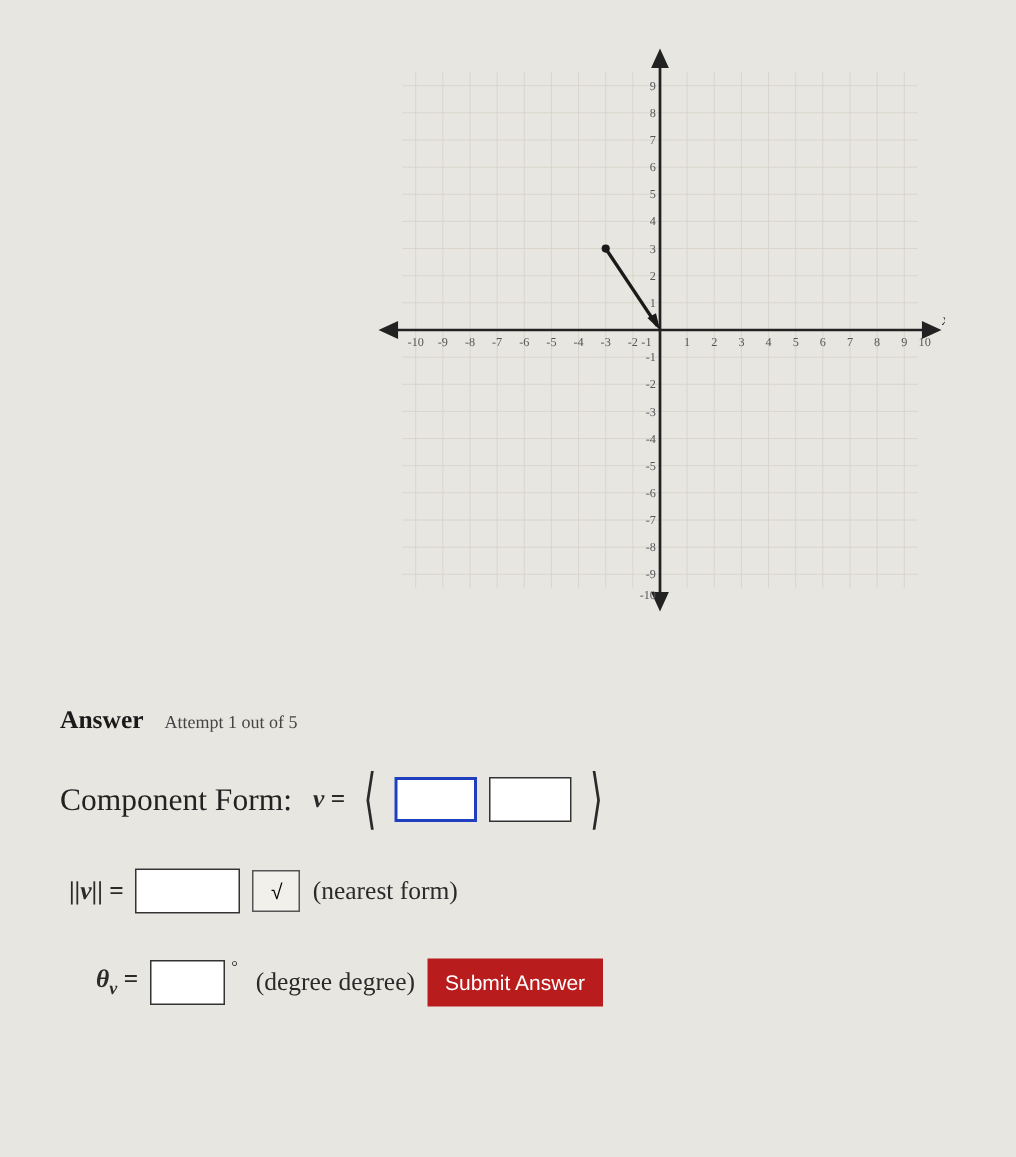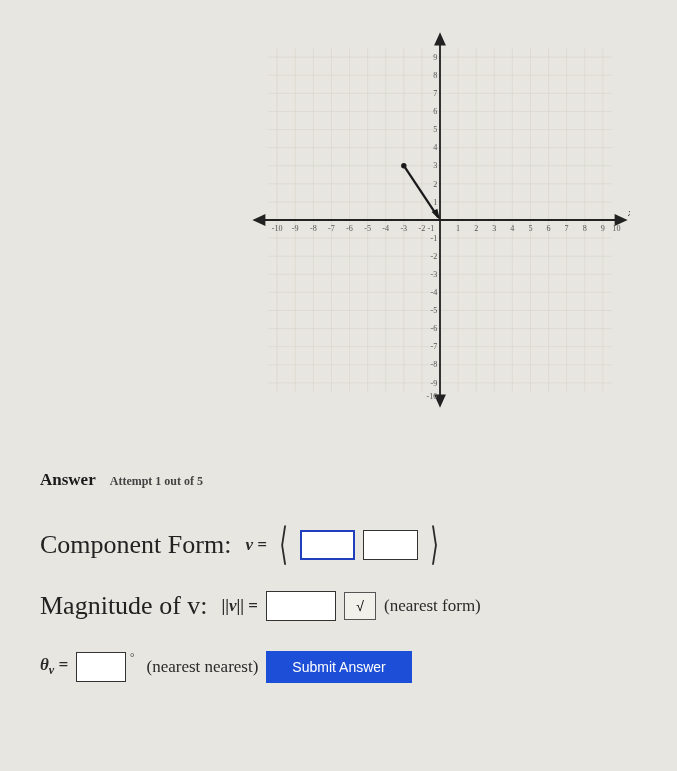--- a/index.html
+++ b/index.html
@@ -20,24 +20,24 @@
     height: 380px;
   }
   .graph-area svg { width: 100%; height: 100%; }
   .answer-section {
     position: absolute;
     top: 470px;
     left: 40px;
     right: 40px;
   }
   .answer-line { margin-bottom: 30px; display: flex; align-items: center; gap: 8px; font-size: 17px; }
-  .answer-header { margin-bottom: 40px; font-size: 16px; font-weight: bold; }
+  .answer-header { margin-bottom: 28px; font-size: 16px; }
   .answer-header b { font-size: 17px; color: #1a1a1a; }
   .attempt { font-size: 12px; color: #444; margin-left: 10px; }
-  .label { font-size: 26px; color: #222; }
+  .label { font-size: 21px; color: #222; }
   .math { font-family: 'Times New Roman', serif; font-style: italic; font-weight: bold; }
   .input-box {
     border: 1px solid #333;
     background: #fff;
     height: 30px;
     width: 55px;
     font-size: 16px;
     text-align: center;
     font-family: inherit;
   }
@@ -53,24 +53,24 @@
   }
   .sqrt-btn {
     border: 1px solid #555;
     background: #f2f0ea;
     width: 32px; height: 28px;
     display: inline-flex; align-items: center; justify-content: center;
     font-size: 14px;
     cursor: pointer;
   }
   .submit-btn {
-    background: #1d4ed8;
+    background: #b91c1c;
     color: #fff;
     border: none;
-    padding: 8px 26px;
+    padding: 8px 12px;
     font-size: 14px;
     cursor: pointer;
     text-align: right;
   }
   .deg { font-size: 11px; position: relative; top:-10px; left:-4px;}
 </style>
 </head>
 <body>
 
 <div class="graph-area">
@@ -200,27 +200,26 @@
   <div class="answer-line">
     <span class="label">Component Form:</span>
     <span class="math" style="margin-left:6px">v =</span>
     <span class="bracket">⟨</span>
     <input class="input-box active" style="">
     <input class="input-box" style="">
     <span class="bracket">⟩</span>
   </div>
 
   <div class="answer-line">
-    <span class="label">Magnitude of v:</span>
     <span class="math" style="margin-left:6px;font-style:normal">||<span style="font-style:italic;font-weight:bold">v</span>|| =</span>
     <input class="input-box" style="width: 70px;">
     <button class="sqrt-btn">√</button>
     <span>(nearest form)</span>
   </div>
 
   <div class="answer-line">
-    <span class="math" style="margin-left:0">θ<sub style="font-size:12px">v</sub> =</span>
+    <span class="math" style="margin-left:24px">θ<sub style="font-size:12px">v</sub> =</span>
     <input class="input-box small" style="">
     <span class="deg">°</span>
-    <span>(nearest nearest)</span>
+    <span>(degree degree)</span>
     <button class="submit-btn">Submit Answer</button>
   </div>
 </div>
 
 </body></html>

